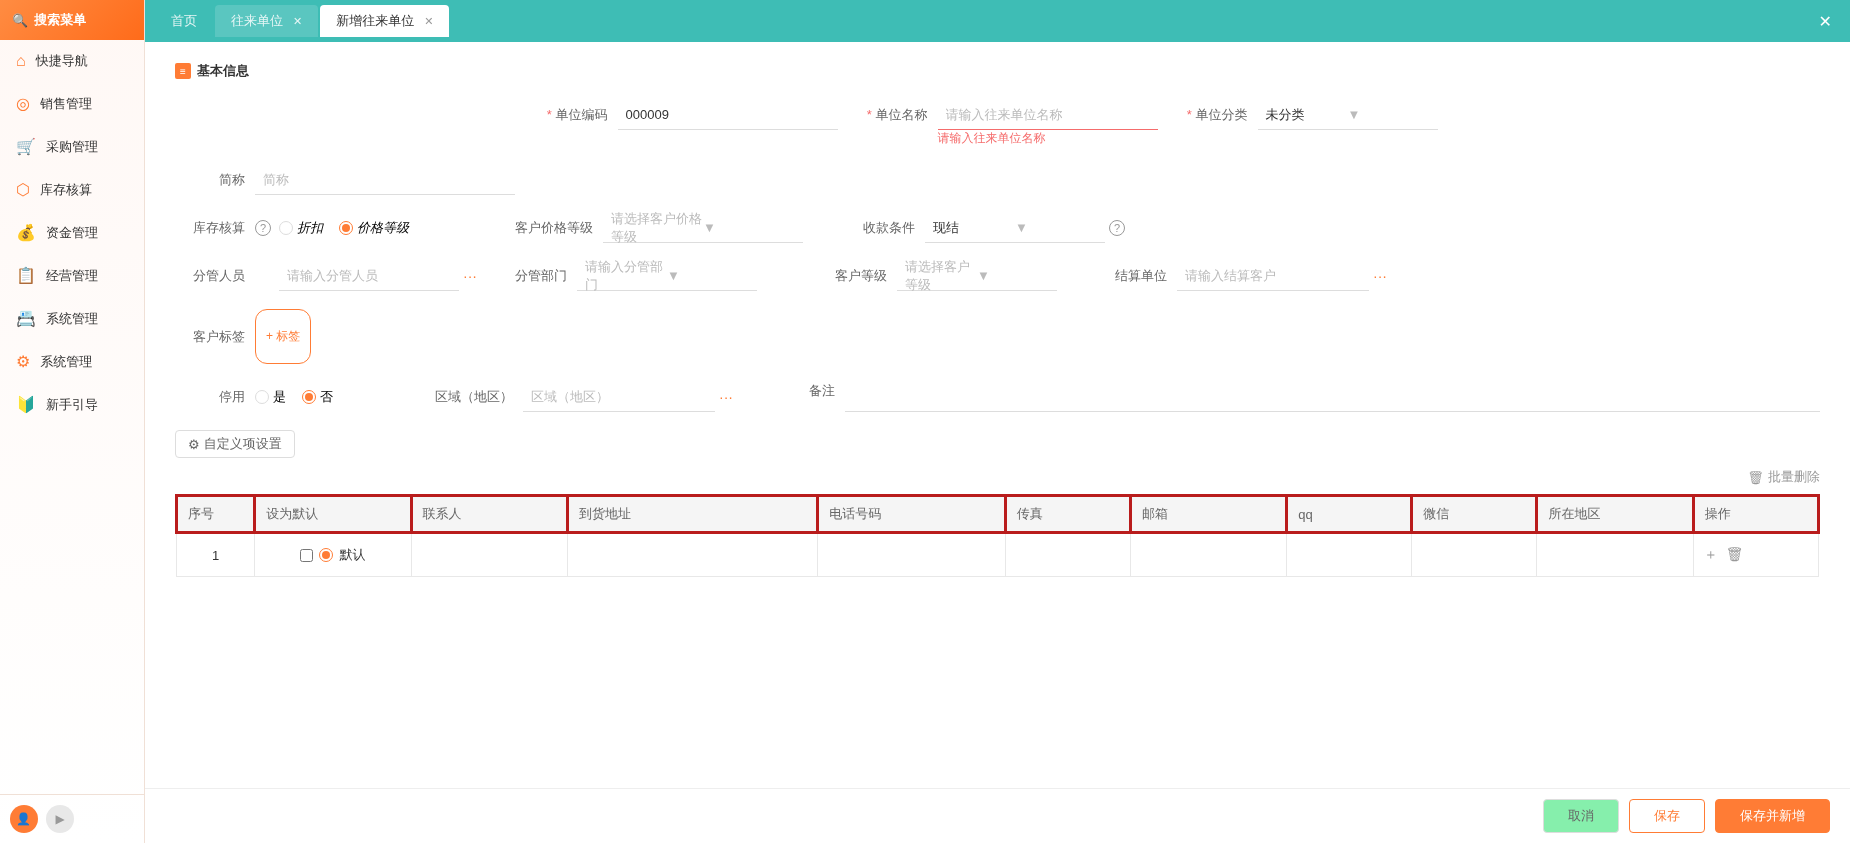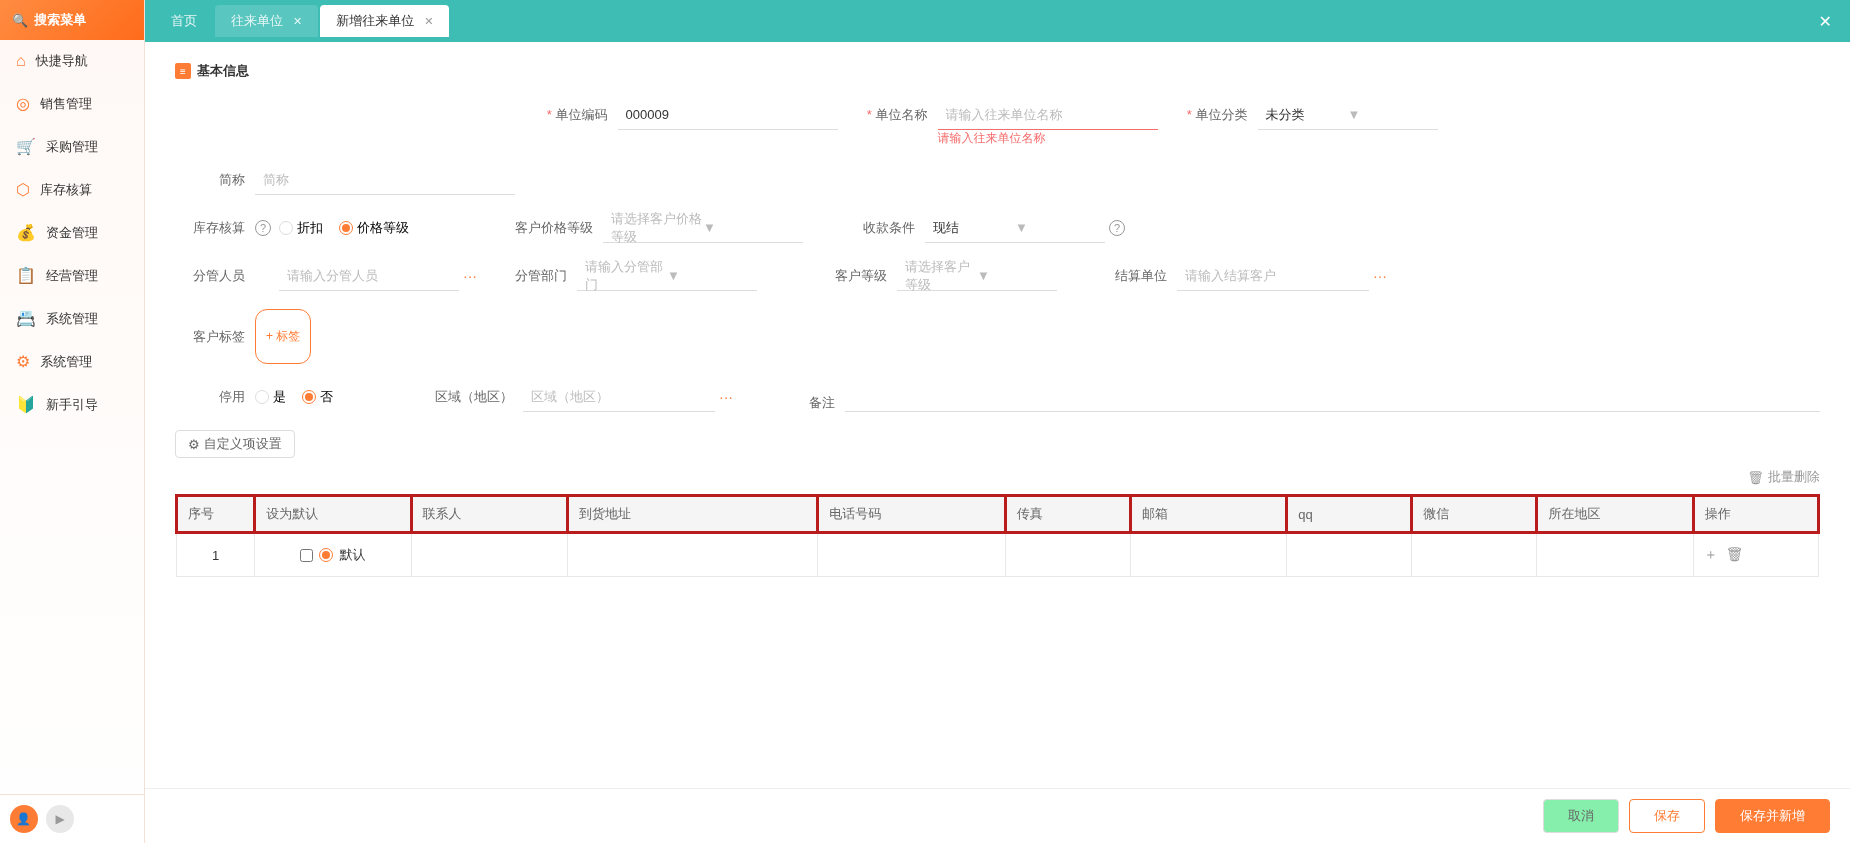--- a/index.html
+++ b/index.html
@@ -397,21 +397,21 @@
       <div class="form-control">
         <input class="form-input" type="text" placeholder="简称" style="">
       </div>
     </div>
 
     <div class="form-row">
 
       <div style="display:flex; align-items:center; margin-right:20px; min-width:320px;">
         <span class="form-label">库存核算</span>
         <span class="question-icon">?</span>
-        <div class="radio-group" style="margin-left:8px;">
+        <div class="radio-group" style="margin-left:8px;font-style:italic;">
           <div class="radio-item">
             <div class="radio-outer">
             </div>
             <span>折扣</span>
           </div>
           <div class="radio-item">
             <div class="radio-outer checked">
               <div class="radio-inner"></div>
             </div>
             <span>价格等级</span>
@@ -496,21 +496,21 @@
       </div>
 
       <div style="display:flex; align-items:center; margin-right:20px; min-width:310px;">
         <span class="form-label">区域（地区）</span>
         <div style="display:flex; align-items:center;">
           <input class="form-input" type="text" style="min-width: 180px;" placeholder="区域（地区）">
           <span class="more-btn">···</span>
         </div>
       </div>
 
-      <div style="display:flex; align-items:flex-end; flex:1;">
+      <div style="display:flex; align-items:flex-start; flex:1;">
         <span class="form-label">备注</span>
         <input class="form-input" type="text" style="flex: 1 1 0%; min-width: 200px;">
       </div>
     </div>
 
 
     <div class="custom-settings-btn">
       <span>⚙</span>
       <span>自定义项设置</span>
     </div>

